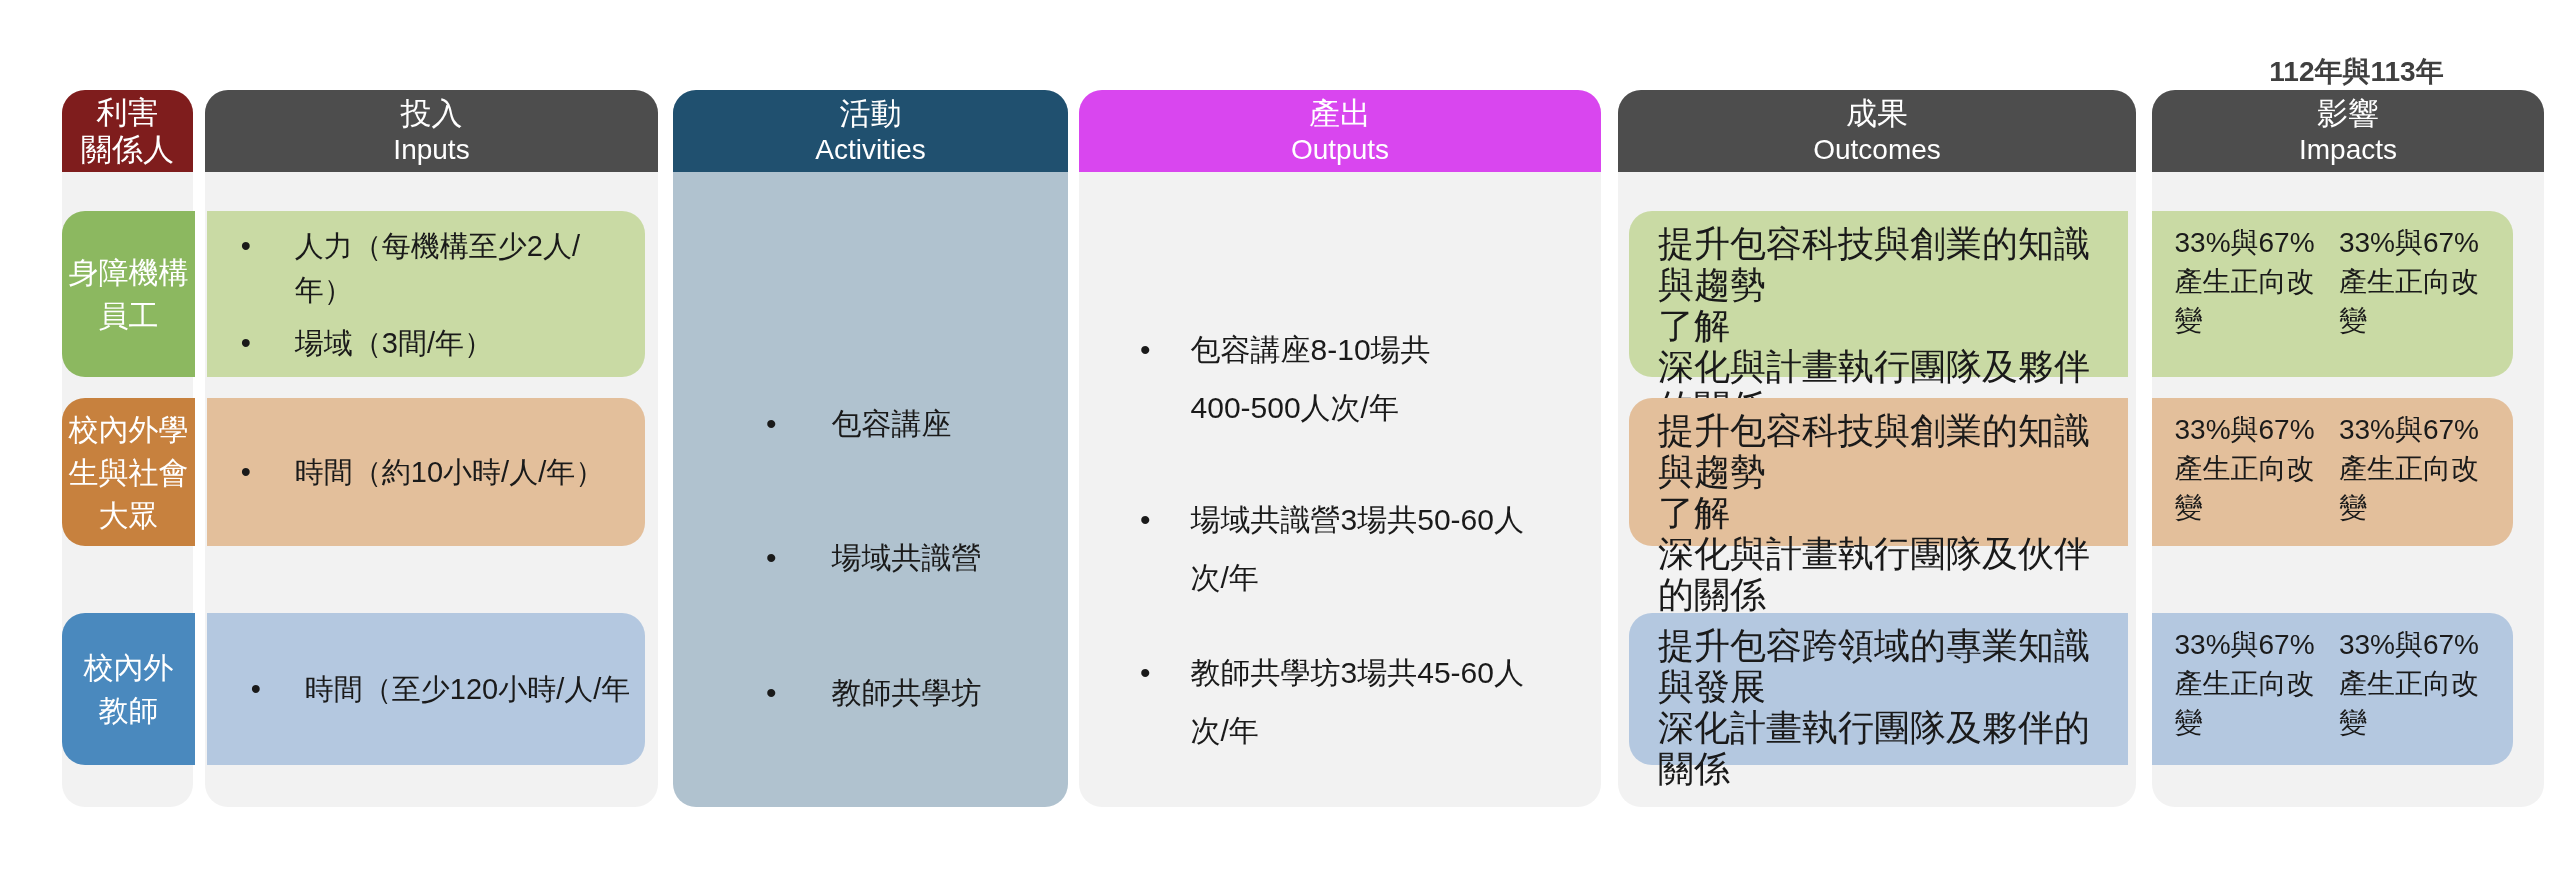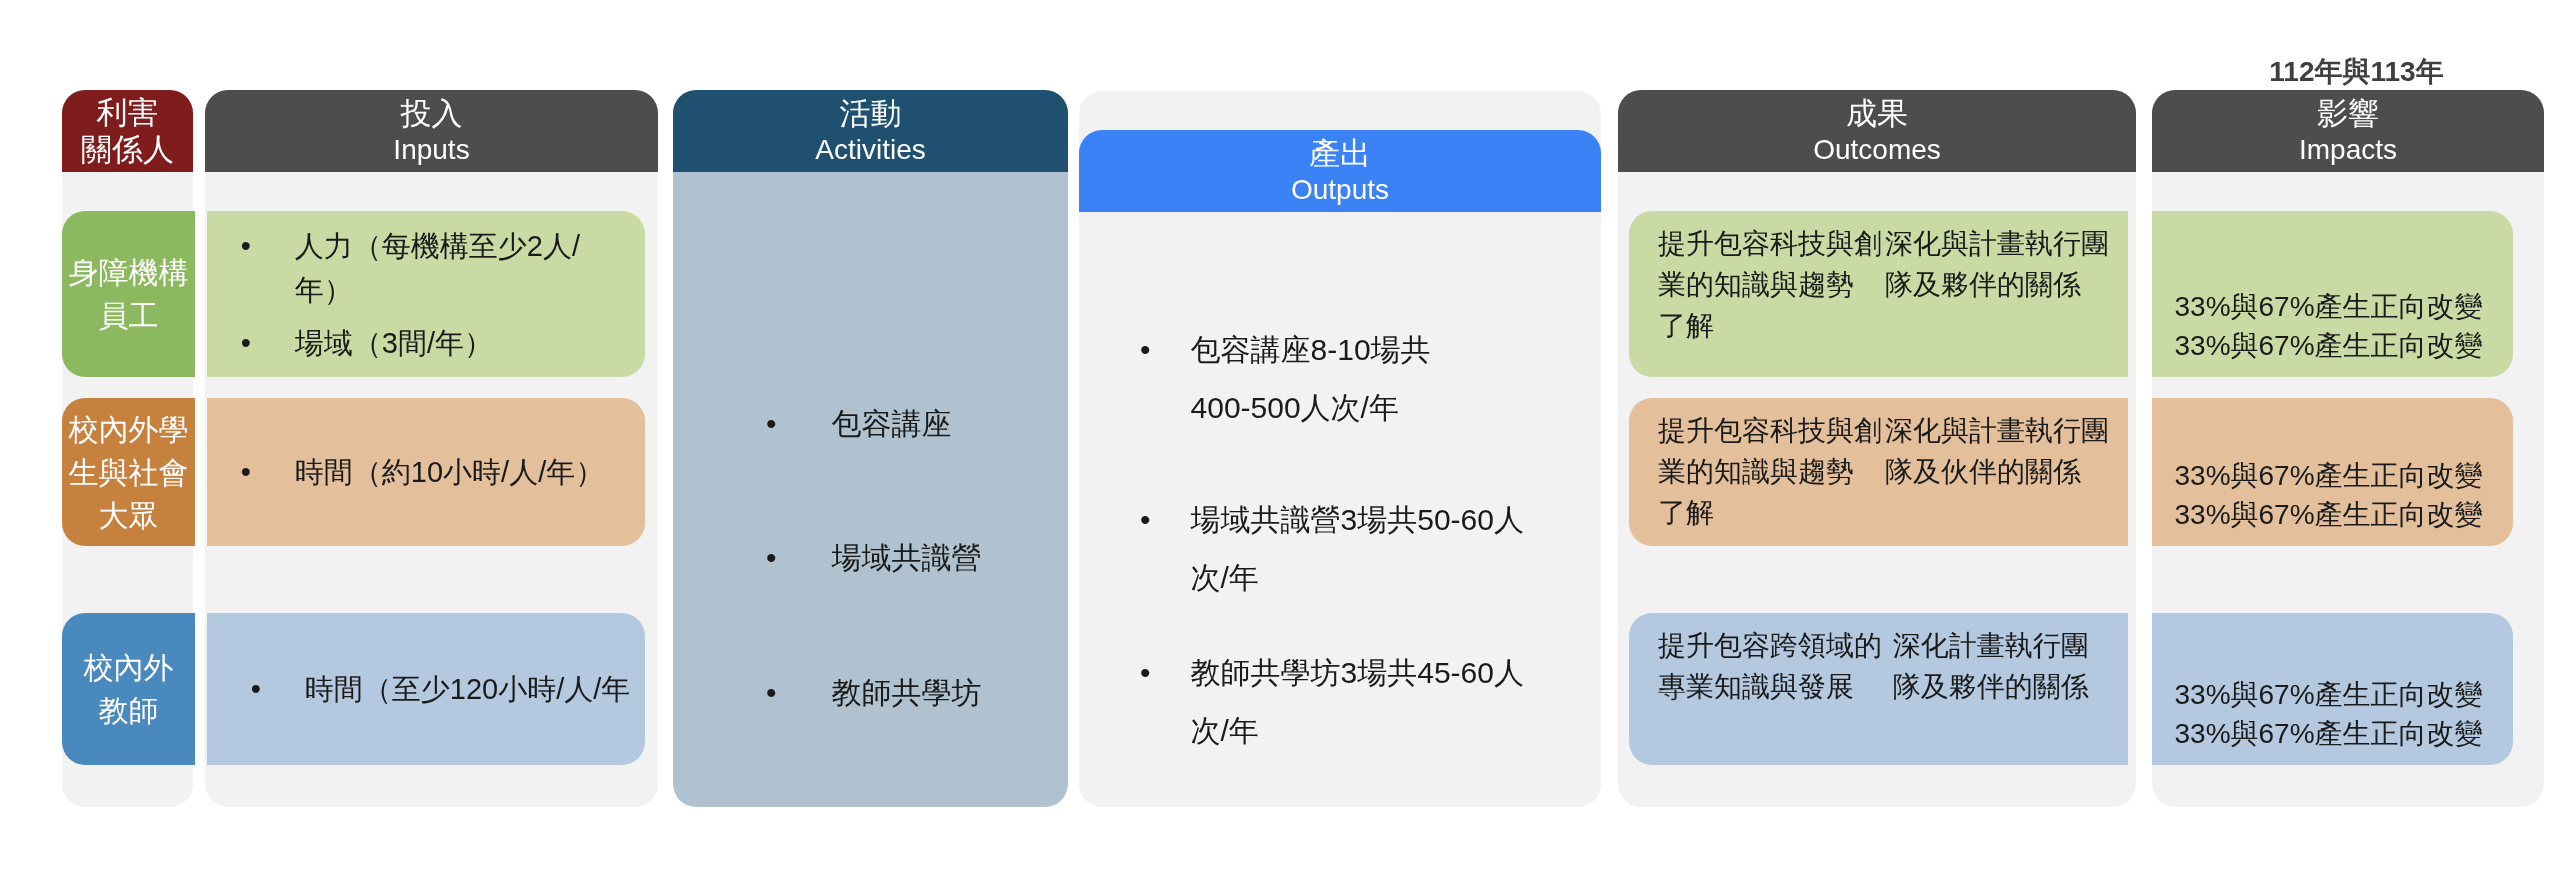--- a/index.html
+++ b/index.html
@@ -50,26 +50,26 @@
 
   
   .out-item{position:absolute;left:1140px;width:438px;display:flex;align-items:flex-start;
             font-size:30px;line-height:58px;color:#1a1a1a;}
   .out-item::before{content:"•";margin-right:40px;}
   .out-item .txt{white-space:pre-line;}
   .out-1{top:321px;} .out-2{top:491px;} .out-3{top:644px;}
 
   
   .outcome-box{position:absolute;left:1629px;width:499px;border-radius:23px 0 0 23px;
-               display:flex;flex-direction:row;justify-content:space-around;
+               display:flex;flex-direction:column;justify-content:space-around;
                padding:11.6px 16px 11.6px 29px;box-sizing:border-box;
-               font-size:28px;line-height:41px;color:#1a1a1a;}
+               font-size:36px;line-height:41px;color:#1a1a1a;}
   .outcome-box div{white-space:pre-line;}
   .impact-box{position:absolute;left:2152px;width:361px;border-radius:0 23px 23px 0;
-              display:flex;flex-direction:column;justify-content:flex-end;
+              display:flex;flex-direction:row;justify-content:center;
               padding:11.6px 9.7px 11.6px 22.5px;box-sizing:border-box;
               font-size:28px;line-height:39px;color:#1a1a1a;}
 </style>
 </head>
 <body>
 
 <div class="canvas">
 
   <div class="note">112年與113年</div>
 
@@ -85,21 +85,21 @@
     <span class="h-zh">關係人</span>
   </div>
   <div class="col-header cb-inputs" style="background-color: rgb(77, 77, 77);">
     <span class="h-zh">投入</span>
     <span class="h-en">Inputs</span>
   </div>
   <div class="col-header cb-act" style="background-color: rgb(32, 80, 111);">
     <span class="h-zh">活動</span>
     <span class="h-en">Activities</span>
   </div>
-  <div class="col-header cb-out" style="background-color: #3b82f6; margin-top: 40px;">
+  <div class="col-header cb-out" style="background-color: #d946ef;">
     <span class="h-zh">產出</span>
     <span class="h-en">Outputs</span>
   </div>
   <div class="col-header cb-outc" style="background-color: rgb(77, 77, 77);">
     <span class="h-zh">成果</span>
     <span class="h-en">Outcomes</span>
   </div>
   <div class="col-header cb-imp" style="background-color: rgb(77, 77, 77);">
     <span class="h-zh">影響</span>
     <span class="h-en">Impacts</span>

